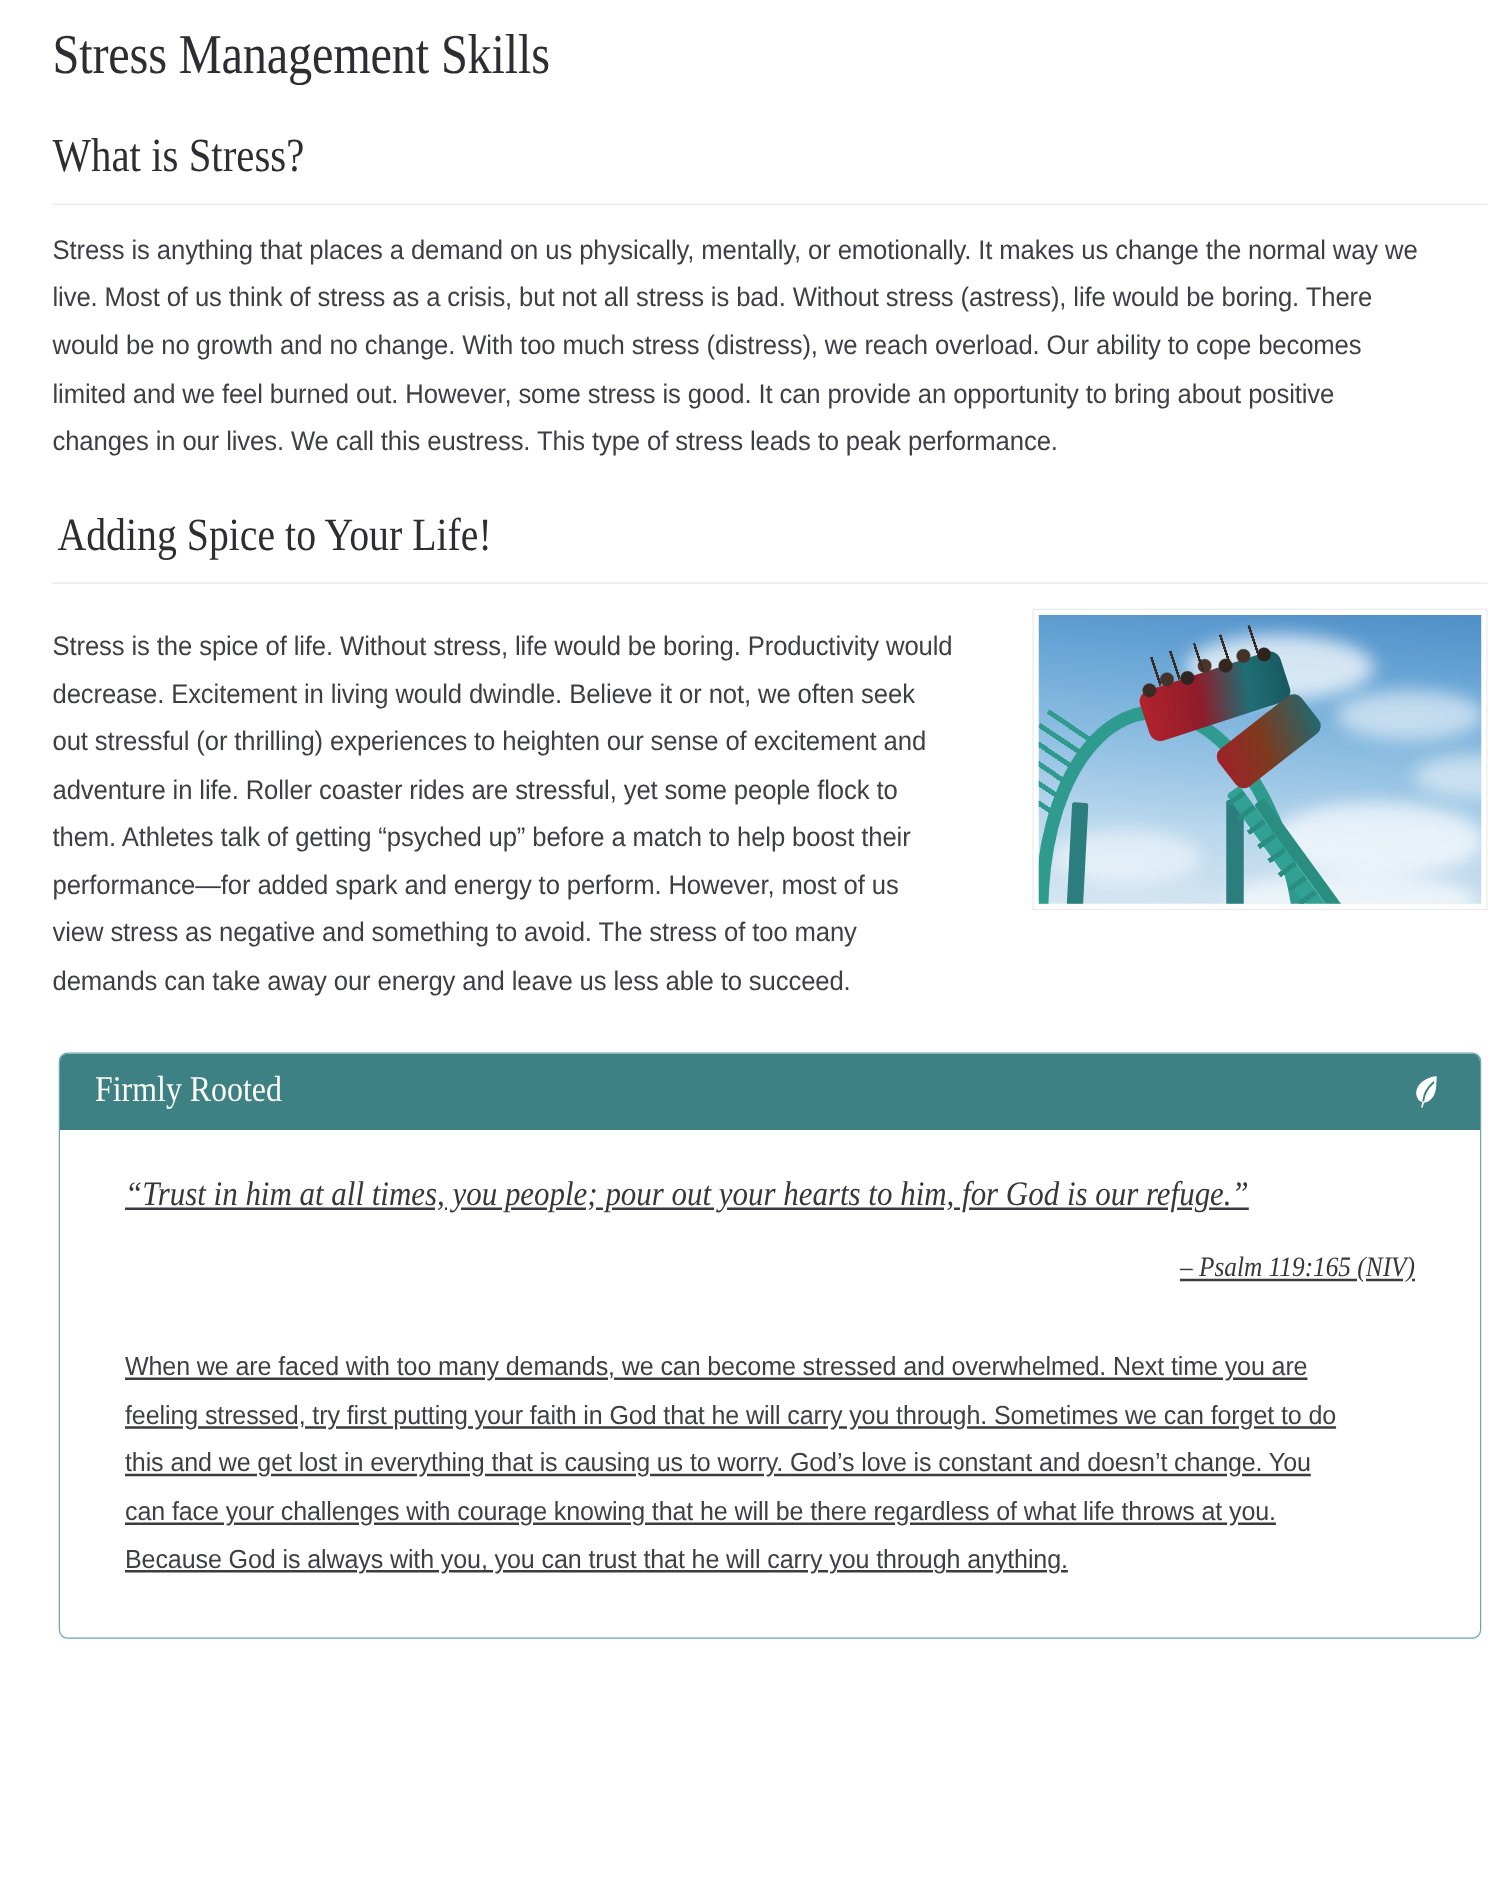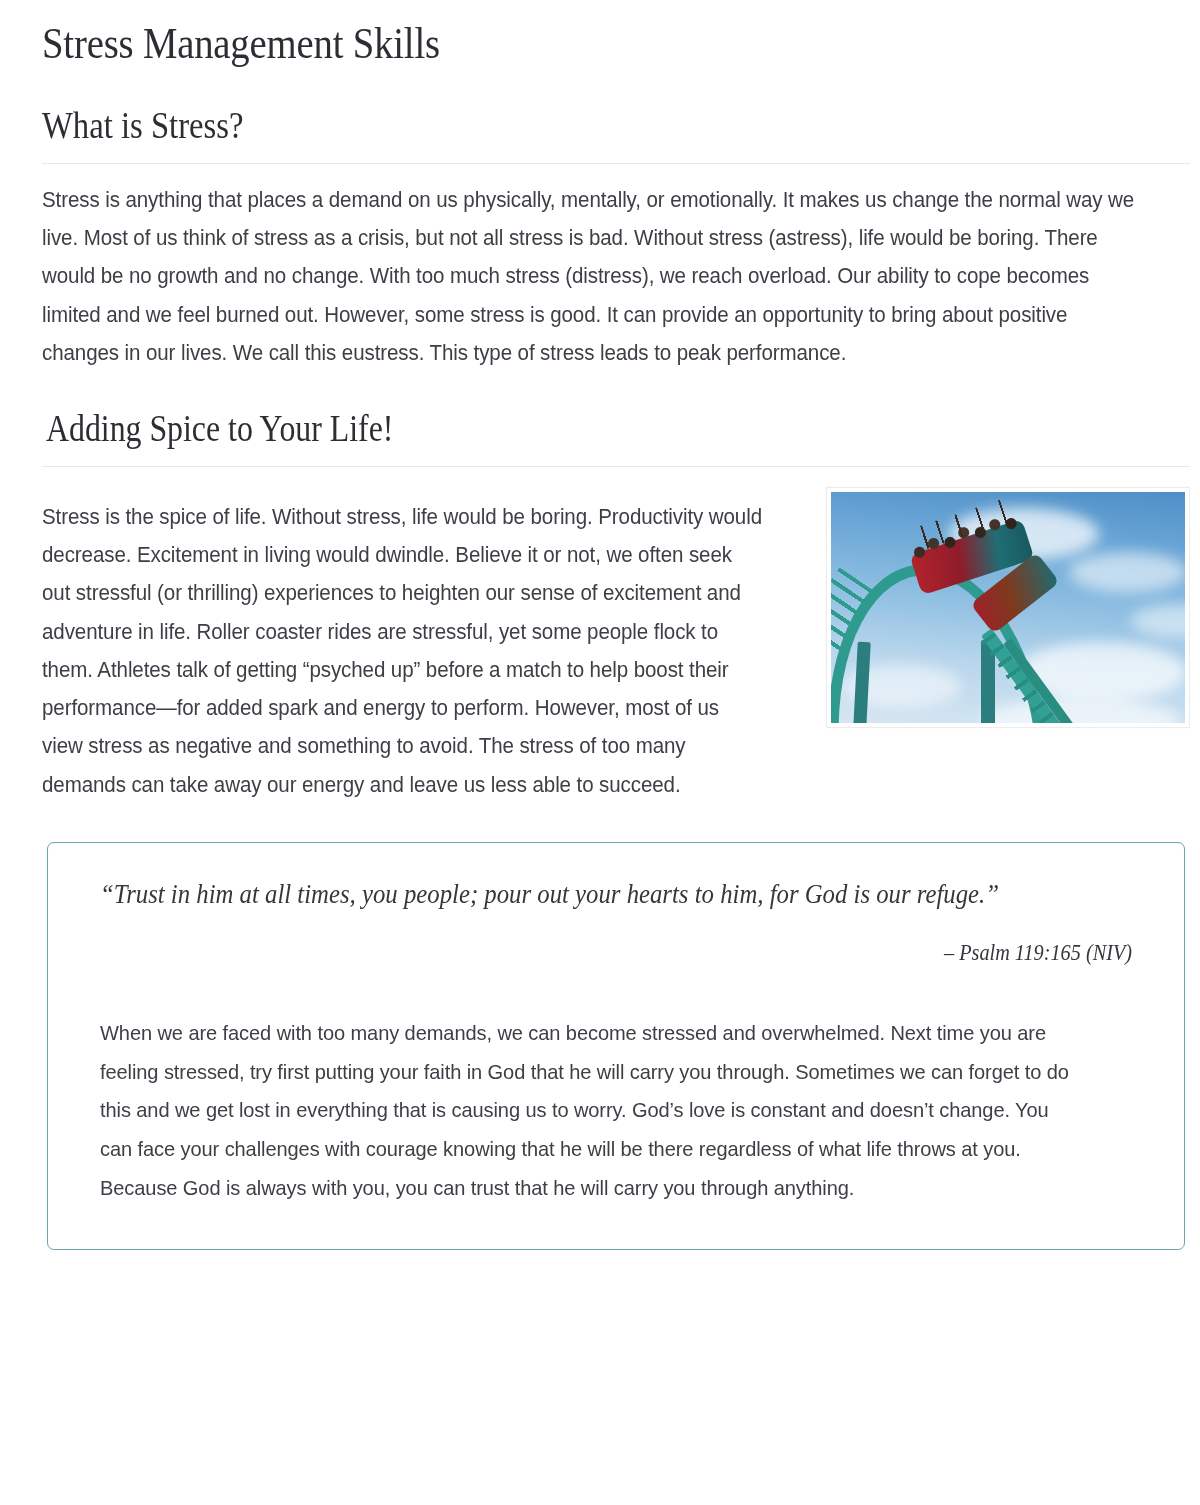--- a/index.html
+++ b/index.html
@@ -220,21 +220,21 @@
     font-family: "Liberation Serif", serif;
     font-size: 29px;
     font-weight: 400;
     color: #fdfcf4;
     transform: scaleX(0.88);
     transform-origin: left center;
     line-height: 1.1;
   }
   .leaf-icon { width: 30px; height: 30px; flex: 0 0 auto; }
 
-  .callout-body { padding: 30px 52px 42px 52px; }
+  .callout-body { padding: 30px 52px 42px 52px; text-decoration: underline; }
 
   blockquote.verse {
     margin: 0;
     font-family: "Liberation Serif", serif;
     font-style: italic;
     font-size: 27.5px;
     line-height: 1.5;
     color: #36363c;
     transform: scaleX(0.9);
     transform-origin: left top;
@@ -298,20 +298,29 @@
         <div class="riders"></div>
         <div class="arms"></div>
         <div class="blurlayer"></div>
       </div>
     </figure>
 
     <p class="body">Stress is the spice of life. Without stress, life would be boring. Productivity would decrease. Excitement in living would dwindle. Believe it or not, we often seek out stressful (or thrilling) experiences to heighten our sense of excitement and adventure in life. Roller coaster rides are stressful, yet some people flock to them. Athletes talk of getting “psyched up” before a match to help boost their performance—for added spark and energy to perform. However, most of us view stress as negative and something to avoid. The stress of too many demands can take away our energy and leave us less able to succeed.</p>
   </div>
 
   <section class="callout">
+    <div class="callout-head">
+      <div class="callout-title">Firmly Rooted</div>
+      <svg class="leaf-icon" viewBox="0 0 24 24" aria-hidden="true">
+        <g transform="rotate(-28 12 12)">
+          <path d="M3.6 12.4C3.6 7.9 8.0 4.4 13.8 4.4c2.6 0 4.9 0.5 6.6 1.2 0.5 0.2 0.6 0.6 0.3 1.0 -1.2 1.6 -2.1 3.5 -3.3 5.3 -2.2 3.3 -5.3 5.6 -9.0 5.6 -0.9 0 -1.8 -0.1 -2.6 -0.4l-2.0 2.1c-0.4 0.4 -1.1 -0.2 -0.7 -0.7l2.1 -2.3C3.8 15.2 3.6 13.9 3.6 12.4Z" fill="#ffffff"></path>
+          <path d="M6.2 15.6C8.4 12.2 12.2 9.6 17.3 8.4" fill="none" stroke="#3d8184" stroke-width="1.25" stroke-linecap="round"></path>
+        </g>
+      </svg>
+    </div>
     <div class="callout-body">
       <blockquote class="verse">“Trust in him at all times, you people; pour out your hearts to him, for God is our refuge.”</blockquote>
       <span class="verse-cite">– Psalm 119:165 (NIV)</span>
       <p class="callout-text">When we are faced with too many demands, we can become stressed and overwhelmed. Next time you are feeling stressed, try first putting your faith in God that he will carry you through. Sometimes we can forget to do this and we get lost in everything that is causing us to worry. God’s love is constant and doesn’t change. You can face your challenges with courage knowing that he will be there regardless of what life throws at you. Because God is always with you, you can trust that he will carry you through anything.</p>
     </div>
   </section>
 
 </div>
 
 </body></html>

